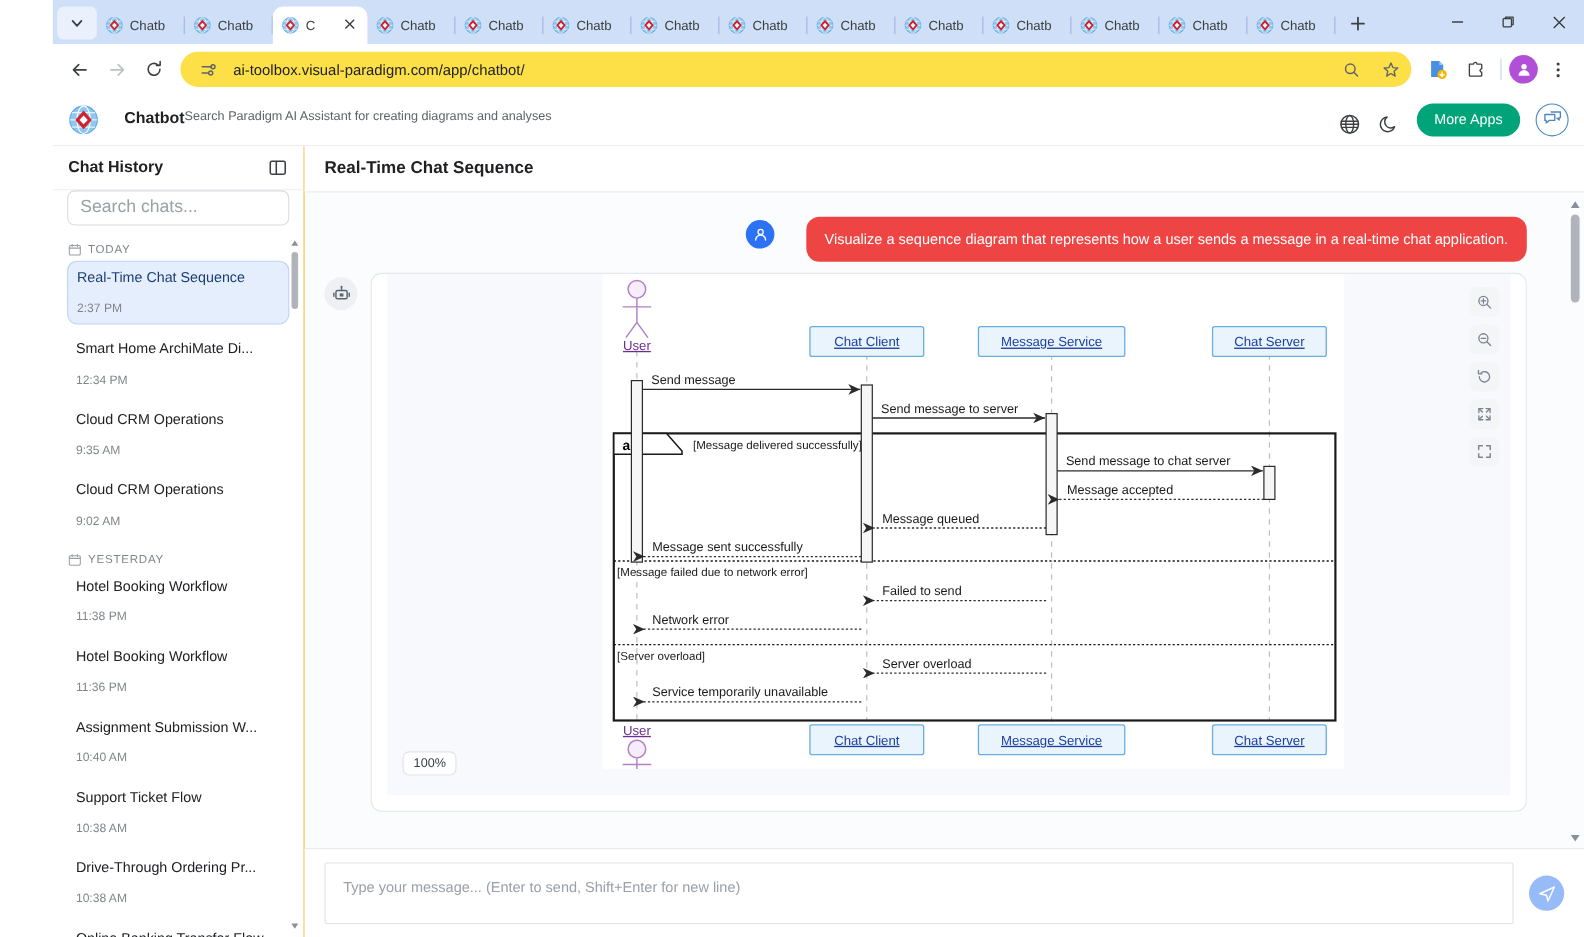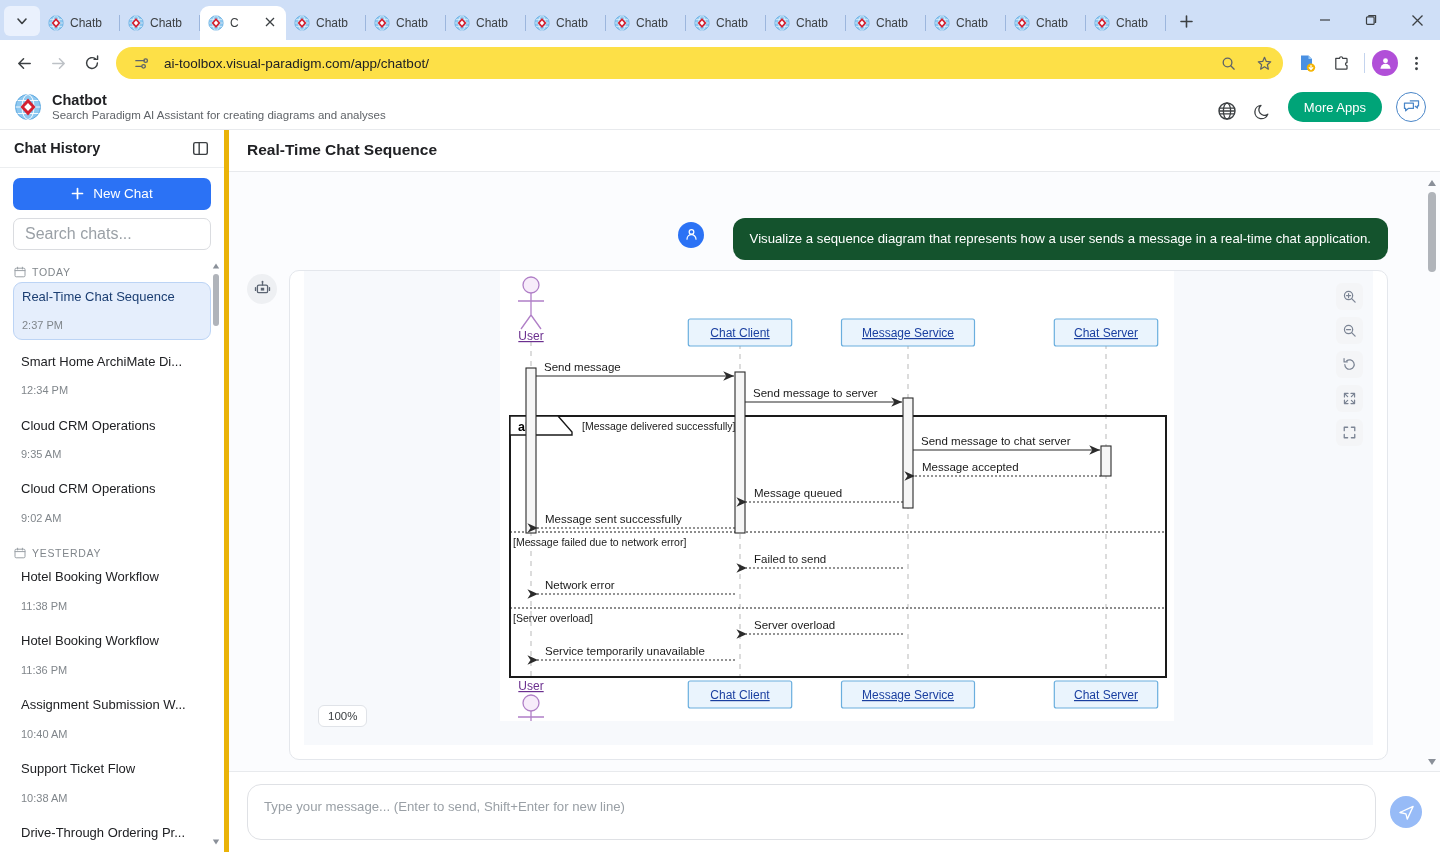--- a/index.html
+++ b/index.html
@@ -4,21 +4,21 @@
 <style>
   * { box-sizing: border-box; margin: 0; padding: 0; }
   html, body {
     width: 1440px; height: 852px;
     font-family: "Liberation Sans", sans-serif;
     background: #ffffff;
     overflow: hidden;
   }
 
   
-  .browser { width: 1440px; height: 808px; position: relative; }
+  .browser { width: 1440px; height: 808px; position: relative; padding-left: 48px; }
 
   .tabstrip {
     height: 40px; background: #cfdff7;
     display: flex; align-items: flex-end; padding-left: 4px;
     position: relative;
   }
   .tab-list-btn {
     width: 36px; height: 30px; margin-bottom: 4px; border-radius: 6px;
     background: #eaf1fd; display: flex; align-items: center; justify-content: center;
     flex: 0 0 auto; cursor: pointer;
@@ -73,42 +73,42 @@
   }
 
   
   .app { height: 766px; display: flex; flex-direction: column; }
 
   .app-header {
     height: 48px; background: #fff; border-bottom: 1px solid #e8eaed;
     display: flex; align-items: center; padding: 0 14px; gap: 10px;
   }
   .logo { width: 28px; height: 28px; flex: 0 0 28px; }
-  .app-titles { display: flex; flex-direction: column; line-height: 1.15; }
+  .app-titles { display: flex; flex-direction: row; line-height: 1.15; margin-left: 13px; }
   .app-title { font-size: 14.5px; font-weight: bold; color: #202124; }
   .app-sub { font-size: 11.5px; color: #5f6368; }
   .hdr-right { margin-left: auto; display: flex; align-items: flex-end; gap: 14px; }
   .hdr-ico { width: 22px; height: 22px; display: flex; align-items: center; justify-content: center; cursor: pointer; color:#3c4043; }
   .more-apps {
     background: #00a478; color: #fff; border: none; border-radius: 17px;
     height: 30px; padding: 0 16px; font-size: 13px; cursor: pointer;
     font-family: inherit;
   }
   .chat-bubble-btn {
     width: 30px; height: 30px; border-radius: 50%;
     border: 1.5px solid #4a86c8; display: flex; align-items: center; justify-content: center;
     cursor: pointer; background: #fff;
   }
 
   .body-row { flex: 1 1 auto; display: flex; min-height: 0; }
 
   
   .sidebar {
     width: 229px; flex: 0 0 229px; background: #fff;
-    border-right: 5px solid #eab308; display: flex; flex-direction: column;
+    border-right: 1px solid #eab308; display: flex; flex-direction: column;
     min-height: 0;
   }
   .sb-head {
     height: 42px; display: flex; align-items: center; padding: 0 14px;
     border-bottom: 1px solid #eceef0;
   }
   .sb-title { font-size: 14.5px; font-weight: bold; color: #202124; }
   .sb-toggle { margin-left: auto; width: 20px; height: 20px; cursor: pointer; display:flex; align-items:center; justify-content:center;}
   .sb-pad { padding: 10px 13px 8px; }
   .newchat {
@@ -169,22 +169,22 @@
     background: #b0b4ba; border-radius: 4px;
   }
 
   .msg-row { display: flex; justify-content: flex-end; align-items: flex-start; gap: 10px; padding-right: 22px;}
   .avatar-user {
     width: 26px; height: 26px; border-radius: 50%; background: #2b72f5;
     display: flex; align-items: center; justify-content: center; flex: 0 0 26px;
     margin-top: 6px;
   }
   .user-bubble {
-    background: #14532d; color: #fff; border-radius: 12px;
-    padding: 12px 17px; font-size: 13.2px; line-height: 1.35; max-width: 680px; margin-top: 24px;
+    background: #ef4444; color: #fff; border-radius: 12px;
+    padding: 12px 17px; font-size: 13.2px; line-height: 1.35; max-width: 680px;
   }
 
   .assist-row { display: flex; align-items: flex-start; gap: 12px; margin-top: 22px; padding-right: 22px;}
   .avatar-bot {
     width: 30px; height: 30px; border-radius: 50%; background: #eef0f3;
     display: flex; align-items: center; justify-content: center; flex: 0 0 30px;
     margin-top: 4px;
   }
   .card {
     flex: 1 1 auto; background: #fff; border: 1px solid #e4e7ec;
@@ -216,21 +216,21 @@
   }
   .svg-host { position: absolute; inset: 0; }
   .svg-host svg { display: block; }
 
   
   .composer {
     flex: 0 0 auto; background: #fff; border-top: 1px solid #e8eaed;
     padding: 12px 18px; display: flex; align-items: center; gap: 14px;
   }
   .composer-box {
-    flex: 1 1 auto; min-height: 56px; border: 1px solid #dfe1e5; border-radius: 14px;
+    flex: 1 1 auto; min-height: 56px; border: 1px solid #dfe1e5; border-radius: 2px;
     padding: 14px 16px; font-size: 13.2px; color: #9aa0a6; background:#fff;
   }
   .send-btn {
     width: 32px; height: 32px; border-radius: 50%; background: #97bbf7;
     display: flex; align-items: center; justify-content: center; cursor: pointer;
     flex: 0 0 32px;
   }
 </style>
 </head>
 <body>
@@ -523,28 +523,20 @@
 
       <div class="sidebar">
         <div class="sb-head">
           <div class="sb-title">Chat History</div>
           <div class="sb-toggle">
             <svg width="17" height="17" viewBox="0 0 18 18">
               <rect x="1.8" y="2.8" width="14.4" height="12.4" rx="1.6" fill="none" stroke="#3c4043" stroke-width="1.5"></rect>
               <path d="M7.6 2.8 V15.2" stroke="#3c4043" stroke-width="1.5"></path>
             </svg>
           </div>
-        </div>
-        <div class="sb-pad">
-          <button class="newchat">
-            <svg width="13" height="13" viewBox="0 0 13 13">
-              <path d="M6.5 1.5 V11.5 M1.5 6.5 H11.5" stroke="#fff" stroke-width="1.7" stroke-linecap="round"></path>
-            </svg>
-            <span>New Chat</span>
-          </button>
         </div>
         <div class="search-wrap">
           <input class="search-input" type="text" placeholder="Search chats..." style="">
         </div>
         <div class="hist">
           <div id="groups-host">
               <div class="grp">
                 <svg width="12" height="12" viewBox="0 0 12 12">
                   <rect x="1" y="2.2" width="10" height="8.6" rx="1.2" fill="none" stroke="#9aa0a6" stroke-width="1"></rect>
                   <path d="M1 4.6 H11 M3.6 1.2 V3 M8.4 1.2 V3" stroke="#9aa0a6" stroke-width="1" stroke-linecap="round"></path>

